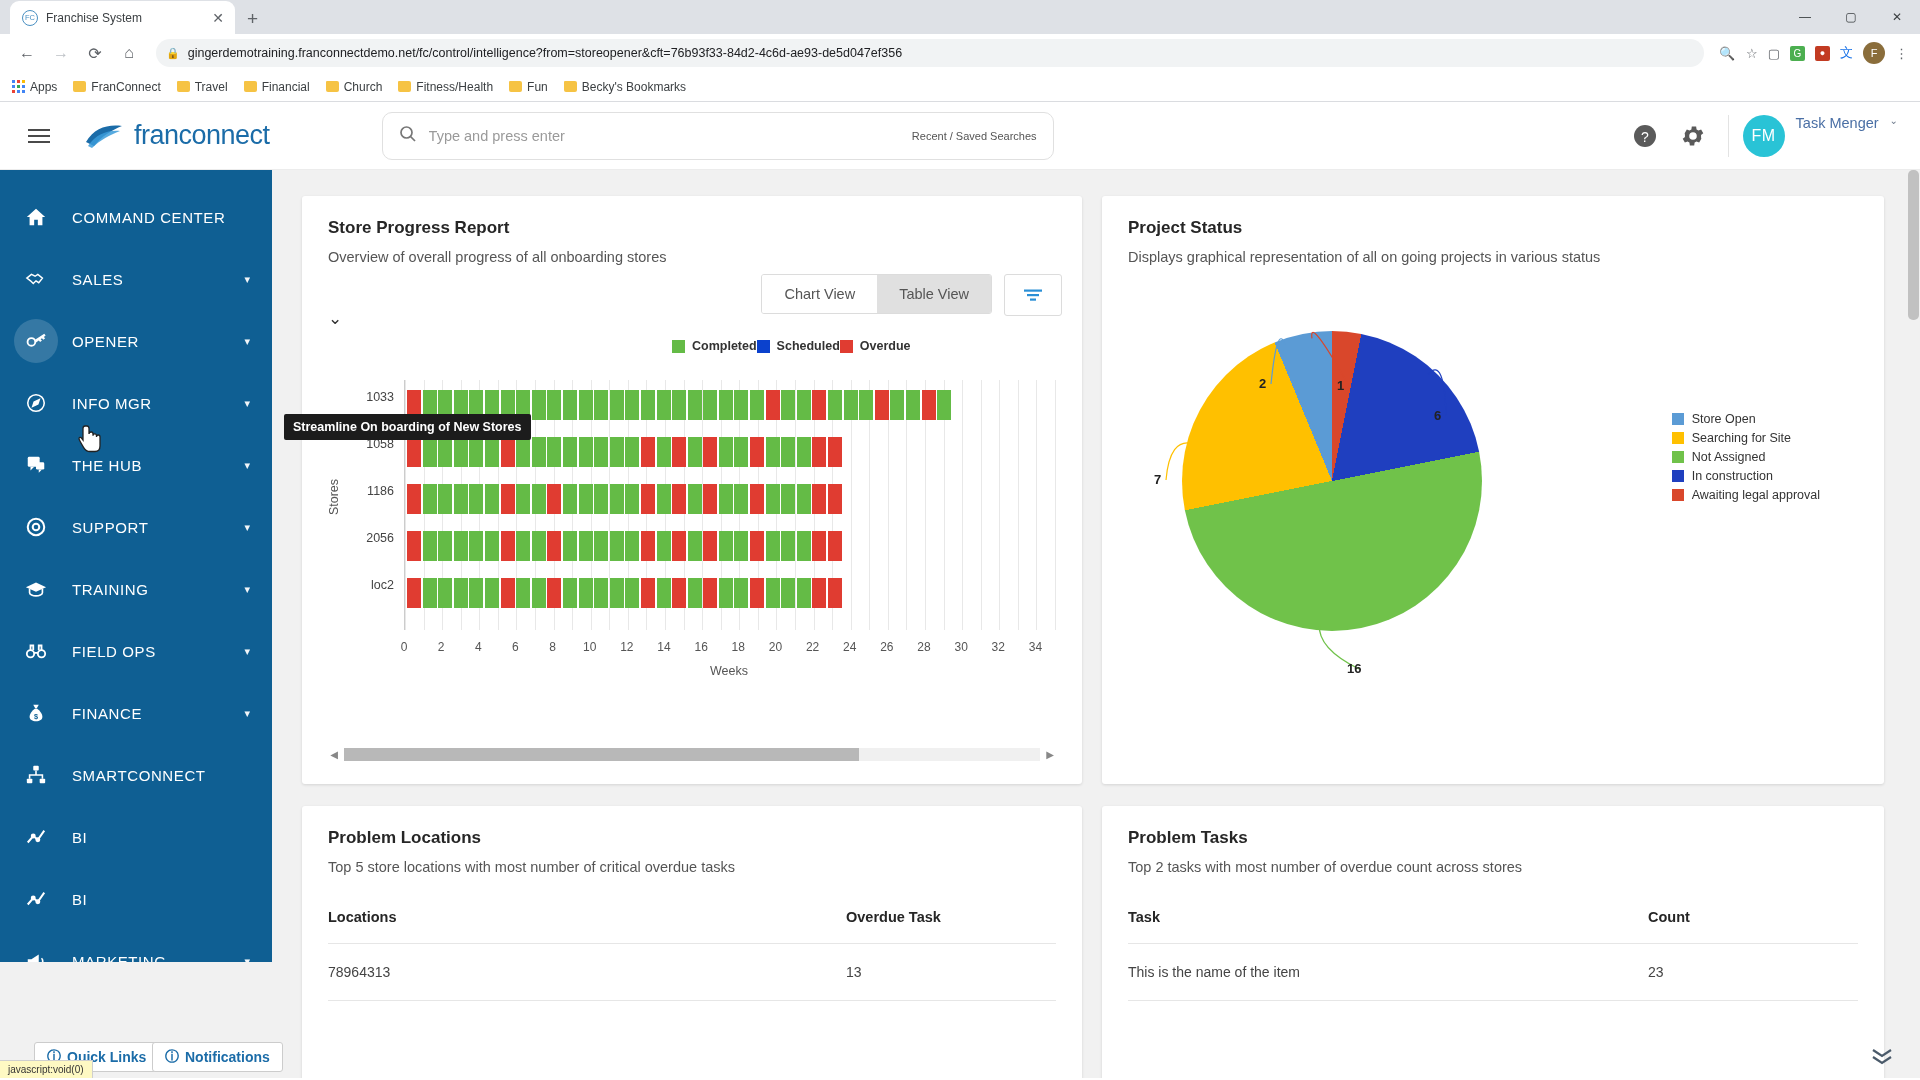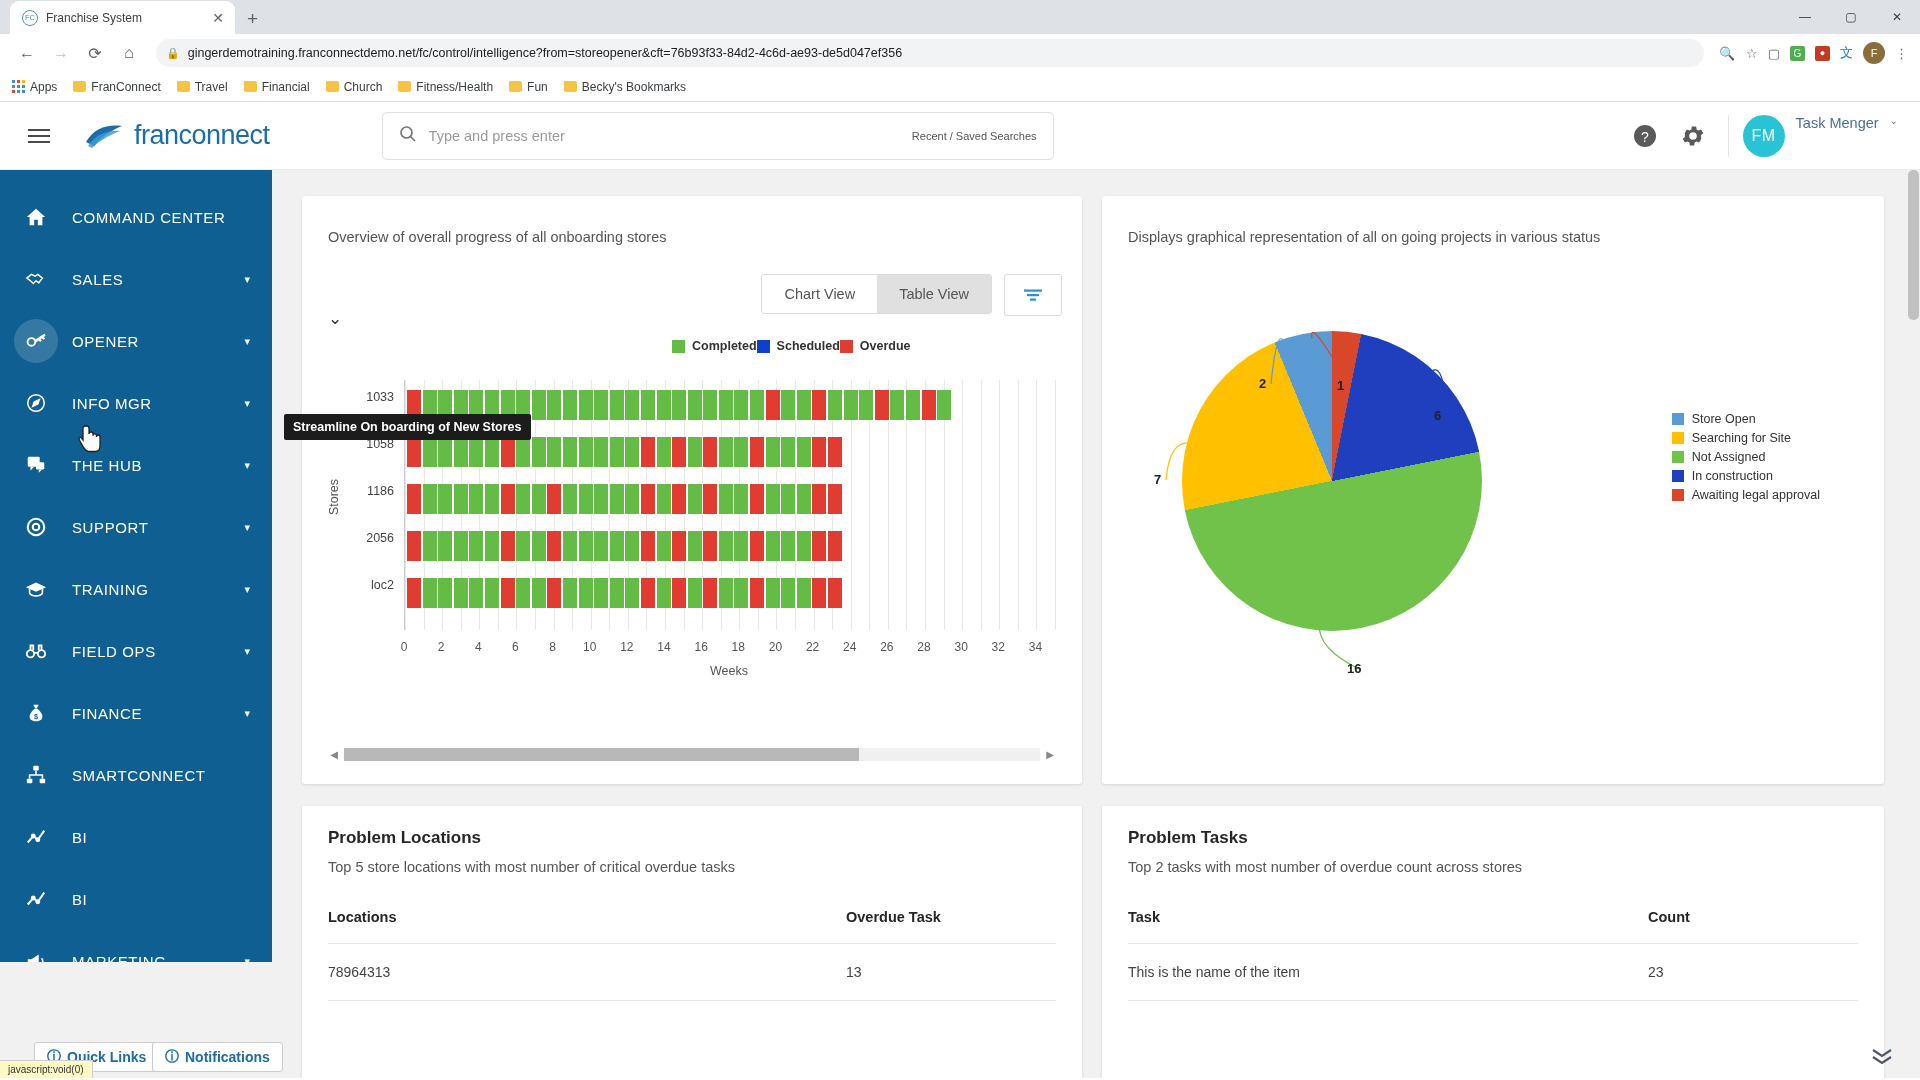--- a/index.html
+++ b/index.html
@@ -63,21 +63,21 @@
     padding: 0 22px; gap: 14px; border-bottom: 1px solid #ececec; position: relative; z-index: 5;
   }
   .hamburger { display: flex; flex-direction: column; gap: 4px; cursor: pointer; padding: 6px; }
   .hamburger span { width: 22px; height: 2px; background: #4a4a4a; display: block; }
   .brand { display: flex; align-items: center; gap: 8px; margin-left: 12px; }
   .brand-mark { width: 44px; height: 32px; position: relative; }
   .brand-text { font-size: 27px; color: #1b6ca8; letter-spacing: -0.5px; }
 
   .search-wrap {
     margin-left: 98px; width: 672px; height: 48px; border: 1px solid #e0e0e0;
-    border-radius: 5px; display: flex; align-items: center; padding: 0 16px; gap: 12px; background:#fff;
+    border-radius: 10px; display: flex; align-items: center; padding: 0 16px; gap: 12px; background:#fff;
   }
   .search-input { border: none; outline: none; flex: 1; font-size: 14.5px; color: #555; font-family: inherit; background: transparent;}
   .search-input::placeholder { color: #9a9a9a; }
   .saved-searches { font-size: 11px; color: #555; white-space: nowrap; cursor: pointer; }
 
   .header-right { margin-left: auto; display: flex; align-items: center; gap: 22px; }
   .circ-icon { width: 26px; height: 26px; color: #5a5a5a; cursor: pointer; display:flex;align-items:center;justify-content:center;}
   .user-chip { display: flex; align-items: flex-start; gap: 11px; cursor: pointer; padding-left: 14px; border-left: 1px solid #e3e3e3;}
   .user-av { width: 42px; height: 42px; border-radius: 50%; background: #29c3d6; color: #fff;
     font-size: 16px; display: flex; align-items: center; justify-content: center; letter-spacing:0.5px;}
@@ -449,20 +449,21 @@
     <svg width="26" height="30" viewBox="0 0 26 30">
       <path d="M7 2 C5.5 2 5 3 5 4.5 V16 l-1.5-2 C2.5 12.8 1 13.3 1 14.8 c0 1 3 6 4.5 8.5 C7.2 26 9 27.5 12 27.5 h5 c3.3 0 5-2 5-5.5 V13 c0-1.3-.6-2-1.7-2 s-1.8.7-1.8 2 v-1.2 c0-1.3-.6-2-1.7-2 s-1.8.7-1.8 2 V10 c0-1.3-.6-2-1.7-2 S11 8.7 11 10 V4.5 C11 3 10.4 2 9 2 Z" fill="#fff" stroke="#222" stroke-width="1.3"></path>
     </svg>
   </div>
   <div class="tooltip-dark">Streamline On boarding of New Stores</div>
 
   <div class="content">
     <div class="row">
 
       <div class="card card-left">
+        <div class="card-title">Store Progress Report</div>
         <div class="card-sub">Overview of overall progress of all onboarding stores</div>
 
         <div class="view-toggle">
           <div>Chart View</div>
           <div class="sel">Table View</div>
         </div>
         <div class="filter-btn">
           <svg width="22" height="16" viewBox="0 0 22 16">
             <rect x="2" y="2.5" width="18" height="2.2" fill="#2a8fd6"></rect>
             <rect x="5" y="7" width="12" height="2.2" fill="#2a8fd6"></rect>
@@ -714,20 +715,21 @@
         <div class="hscroll">
           <div class="hs-arrow">◀</div>
           <div class="hs-track">
               <div class="hs-thumb"></div>
             </div>
           <div class="hs-arrow">▶</div>
         </div>
       </div>
 
       <div class="card card-right">
+        <div class="card-title">Project Status</div>
         <div class="card-sub">Displays graphical representation of all on going projects in various status</div>
         <div class="pie-wrap">
           <div class="pie" id="pie" title="Project Status" style="background: conic-gradient(rgb(217, 71, 43) 0%, rgb(217, 71, 43) 3.125%, rgb(31, 63, 191) 3.125%, rgb(31, 63, 191) 21.875%, rgb(112, 194, 74) 21.875%, rgb(112, 194, 74) 71.875%, rgb(255, 192, 0) 71.875%, rgb(255, 192, 0) 93.75%, rgb(91, 155, 213) 93.75%, rgb(91, 155, 213) 100%);"></div>
           <svg id="pie-callouts" width="420" height="420" style="position:absolute;left:0;top:0;pointer-events:none">
               <path d="M169.9590734617506 52.40139810121386 Q166.618919038709 28.63496445141618 207 100" stroke="#d9472b" fill="none" stroke-width="1.2"></path>
               <path d="M286.3548073156756 87.98714513125523 Q302.4139418682882 70.15166931979776 304 130" stroke="#1f3fbf" fill="none" stroke-width="1.2"></path>
               <path d="M177.44957304433723 338.4520365252114 Q175.3578352183934 362.36070927941324 217 383" stroke="#70c24a" fill="none" stroke-width="1.2"></path>
               <path d="M50.90668101437416 157.73005750523708 Q27.724461183436517 151.51840042277658 24 194" stroke="#ffc000" fill="none" stroke-width="1.2"></path>
               <path d="M143.11818575816943 58.84532511369838 Q135.30455005119768 36.152879299314776 129 98" stroke="#5b9bd5" fill="none" stroke-width="1.2"></path>
             </svg>

